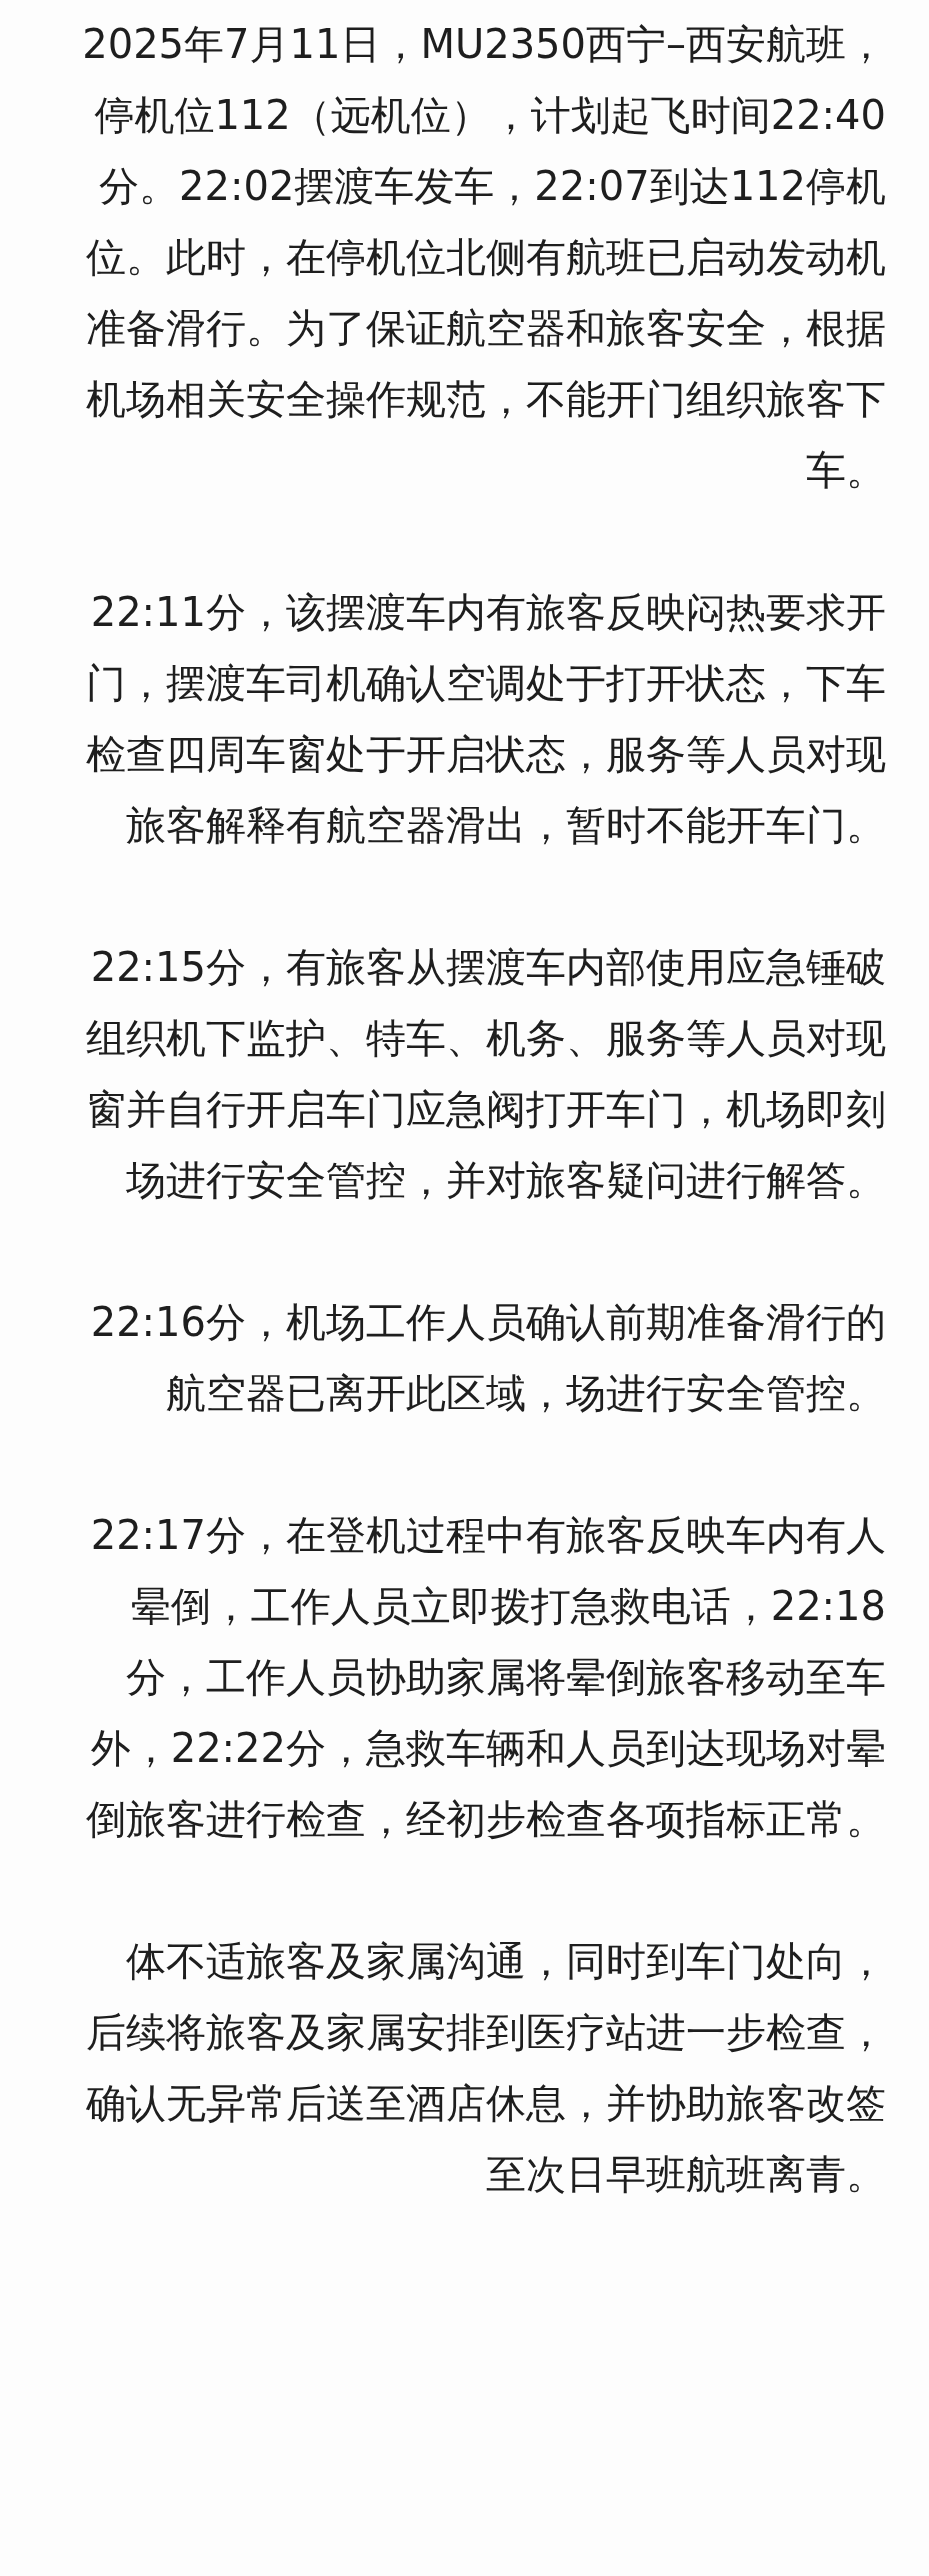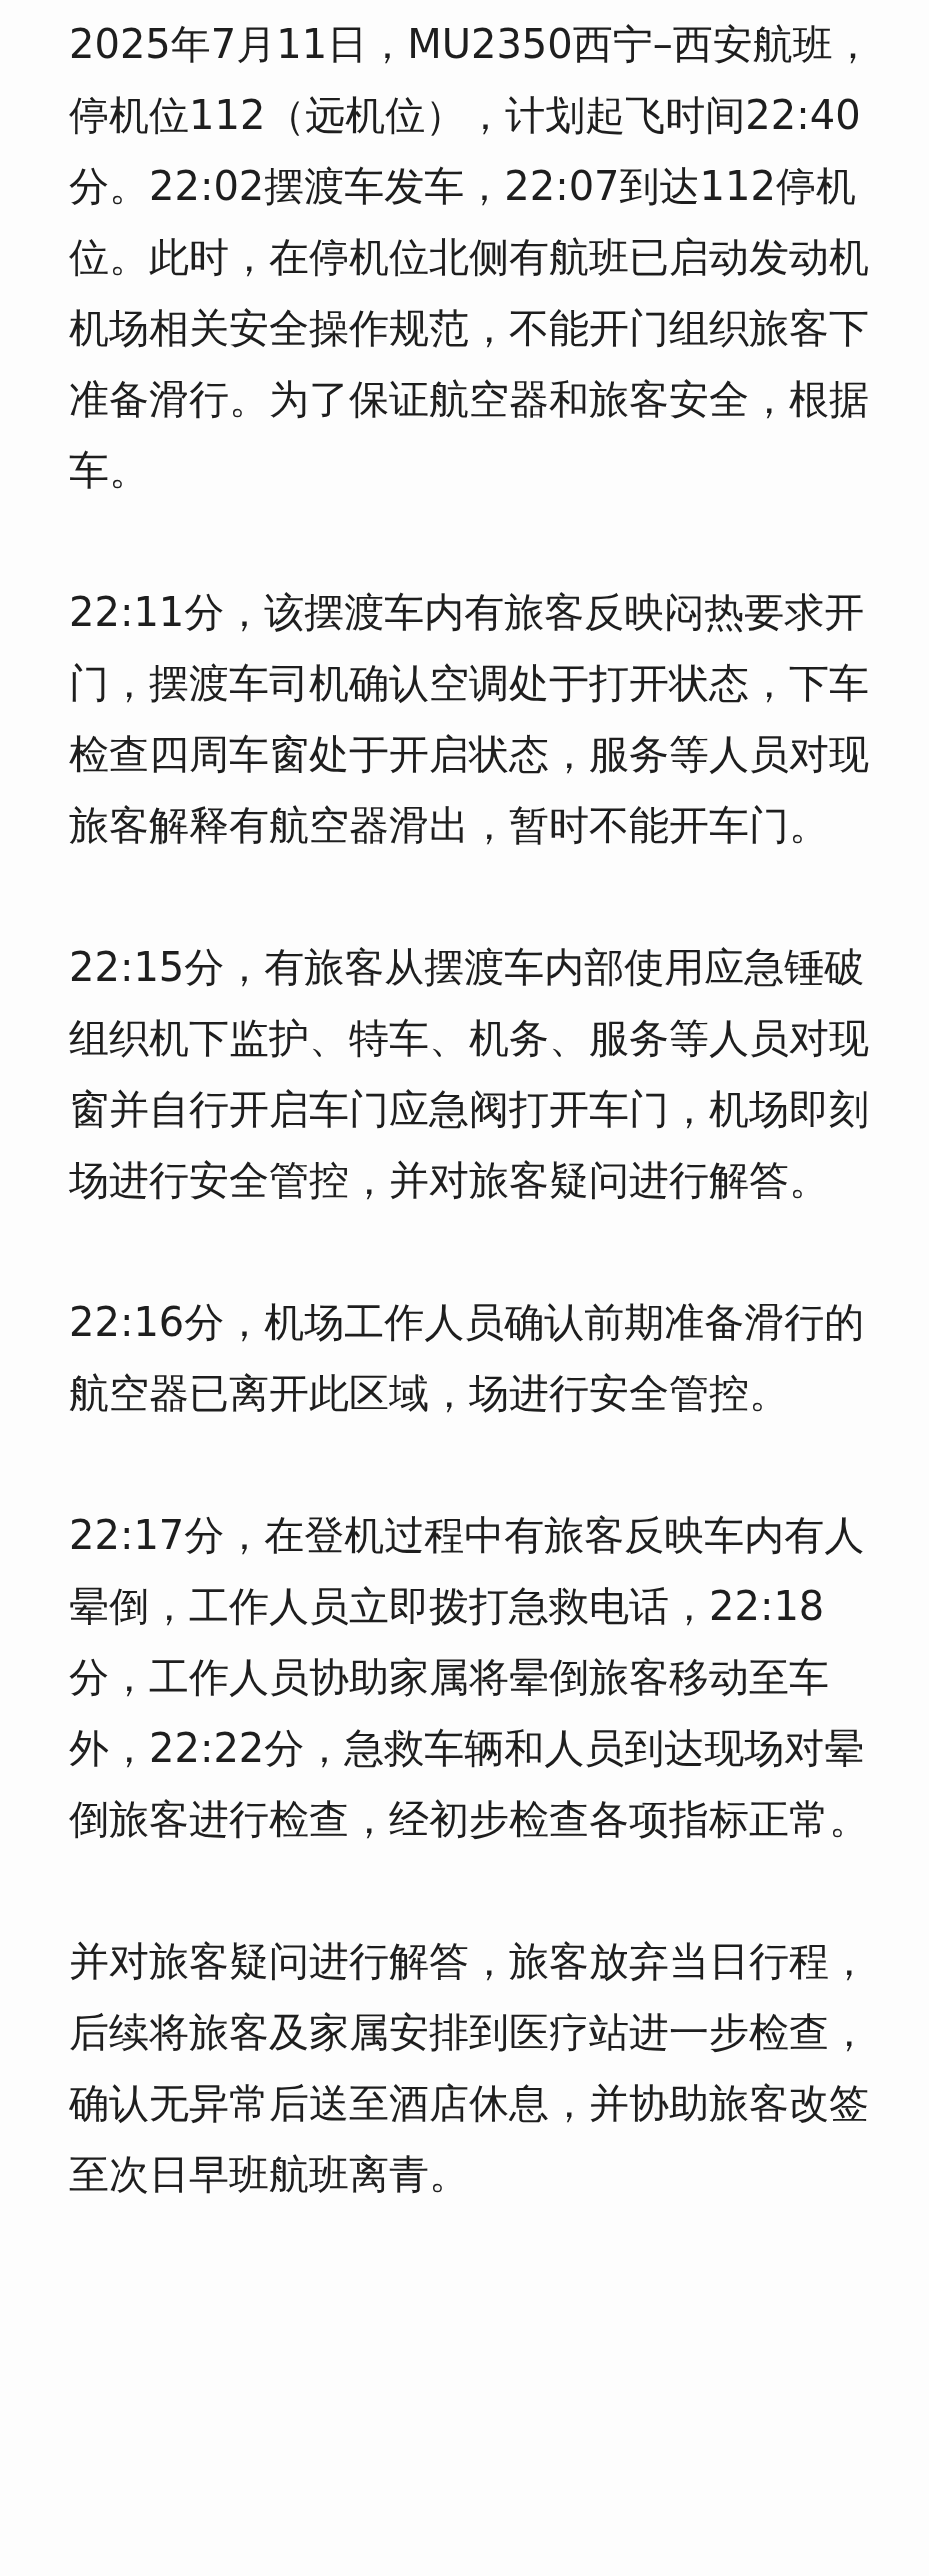--- a/index.html
+++ b/index.html
@@ -25,34 +25,34 @@
     margin: 0 0 71px 0;
   }
   .paragraph:last-child {
     margin-bottom: 0;
   }
   .line {
     height: 71px;
     line-height: 71px;
     letter-spacing: 0;
     white-space: nowrap;
-    text-align: left;
+    text-align: right;
   }
 </style>
 </head>
 <body style="background: rgb(253, 253, 253);">
 
 <main class="article" style="color: rgb(30, 30, 30);">
     <div class="paragraph">
       <div class="line">2025年7月11日，MU2350西宁–西安航班，</div>
       <div class="line">停机位112（远机位），计划起飞时间22:40</div>
       <div class="line">分。22:02摆渡车发车，22:07到达112停机</div>
       <div class="line">位。此时，在停机位北侧有航班已启动发动机</div>
+      <div class="line">准备滑行。为了保证航空器和旅客安全，根据</div>
       <div class="line">机场相关安全操作规范，不能开门组织旅客下</div>
-      <div class="line">准备滑行。为了保证航空器和旅客安全，根据</div>
       <div class="line">车。</div>
     </div>
     <div class="paragraph">
       <div class="line">22:11分，该摆渡车内有旅客反映闷热要求开</div>
       <div class="line">门，摆渡车司机确认空调处于打开状态，下车</div>
       <div class="line">检查四周车窗处于开启状态，服务等人员对现</div>
       <div class="line">旅客解释有航空器滑出，暂时不能开车门。</div>
     </div>
     <div class="paragraph">
       <div class="line">22:15分，有旅客从摆渡车内部使用应急锤破</div>
@@ -65,19 +65,19 @@
       <div class="line">航空器已离开此区域，场进行安全管控。</div>
     </div>
     <div class="paragraph">
       <div class="line">22:17分，在登机过程中有旅客反映车内有人</div>
       <div class="line">晕倒，工作人员立即拨打急救电话，22:18</div>
       <div class="line">分，工作人员协助家属将晕倒旅客移动至车</div>
       <div class="line">外，22:22分，急救车辆和人员到达现场对晕</div>
       <div class="line">倒旅客进行检查，经初步检查各项指标正常。</div>
     </div>
     <div class="paragraph">
-      <div class="line">并对旅客疑问进行解答，旅客放弃当日行程，</div>
+      <div class="line">体不适旅客及家属沟通，同时到车门处向，</div>
       <div class="line">后续将旅客及家属安排到医疗站进一步检查，</div>
       <div class="line">确认无异常后送至酒店休息，并协助旅客改签</div>
       <div class="line">至次日早班航班离青。</div>
     </div>
   </main>
 
 
 </body></html>

